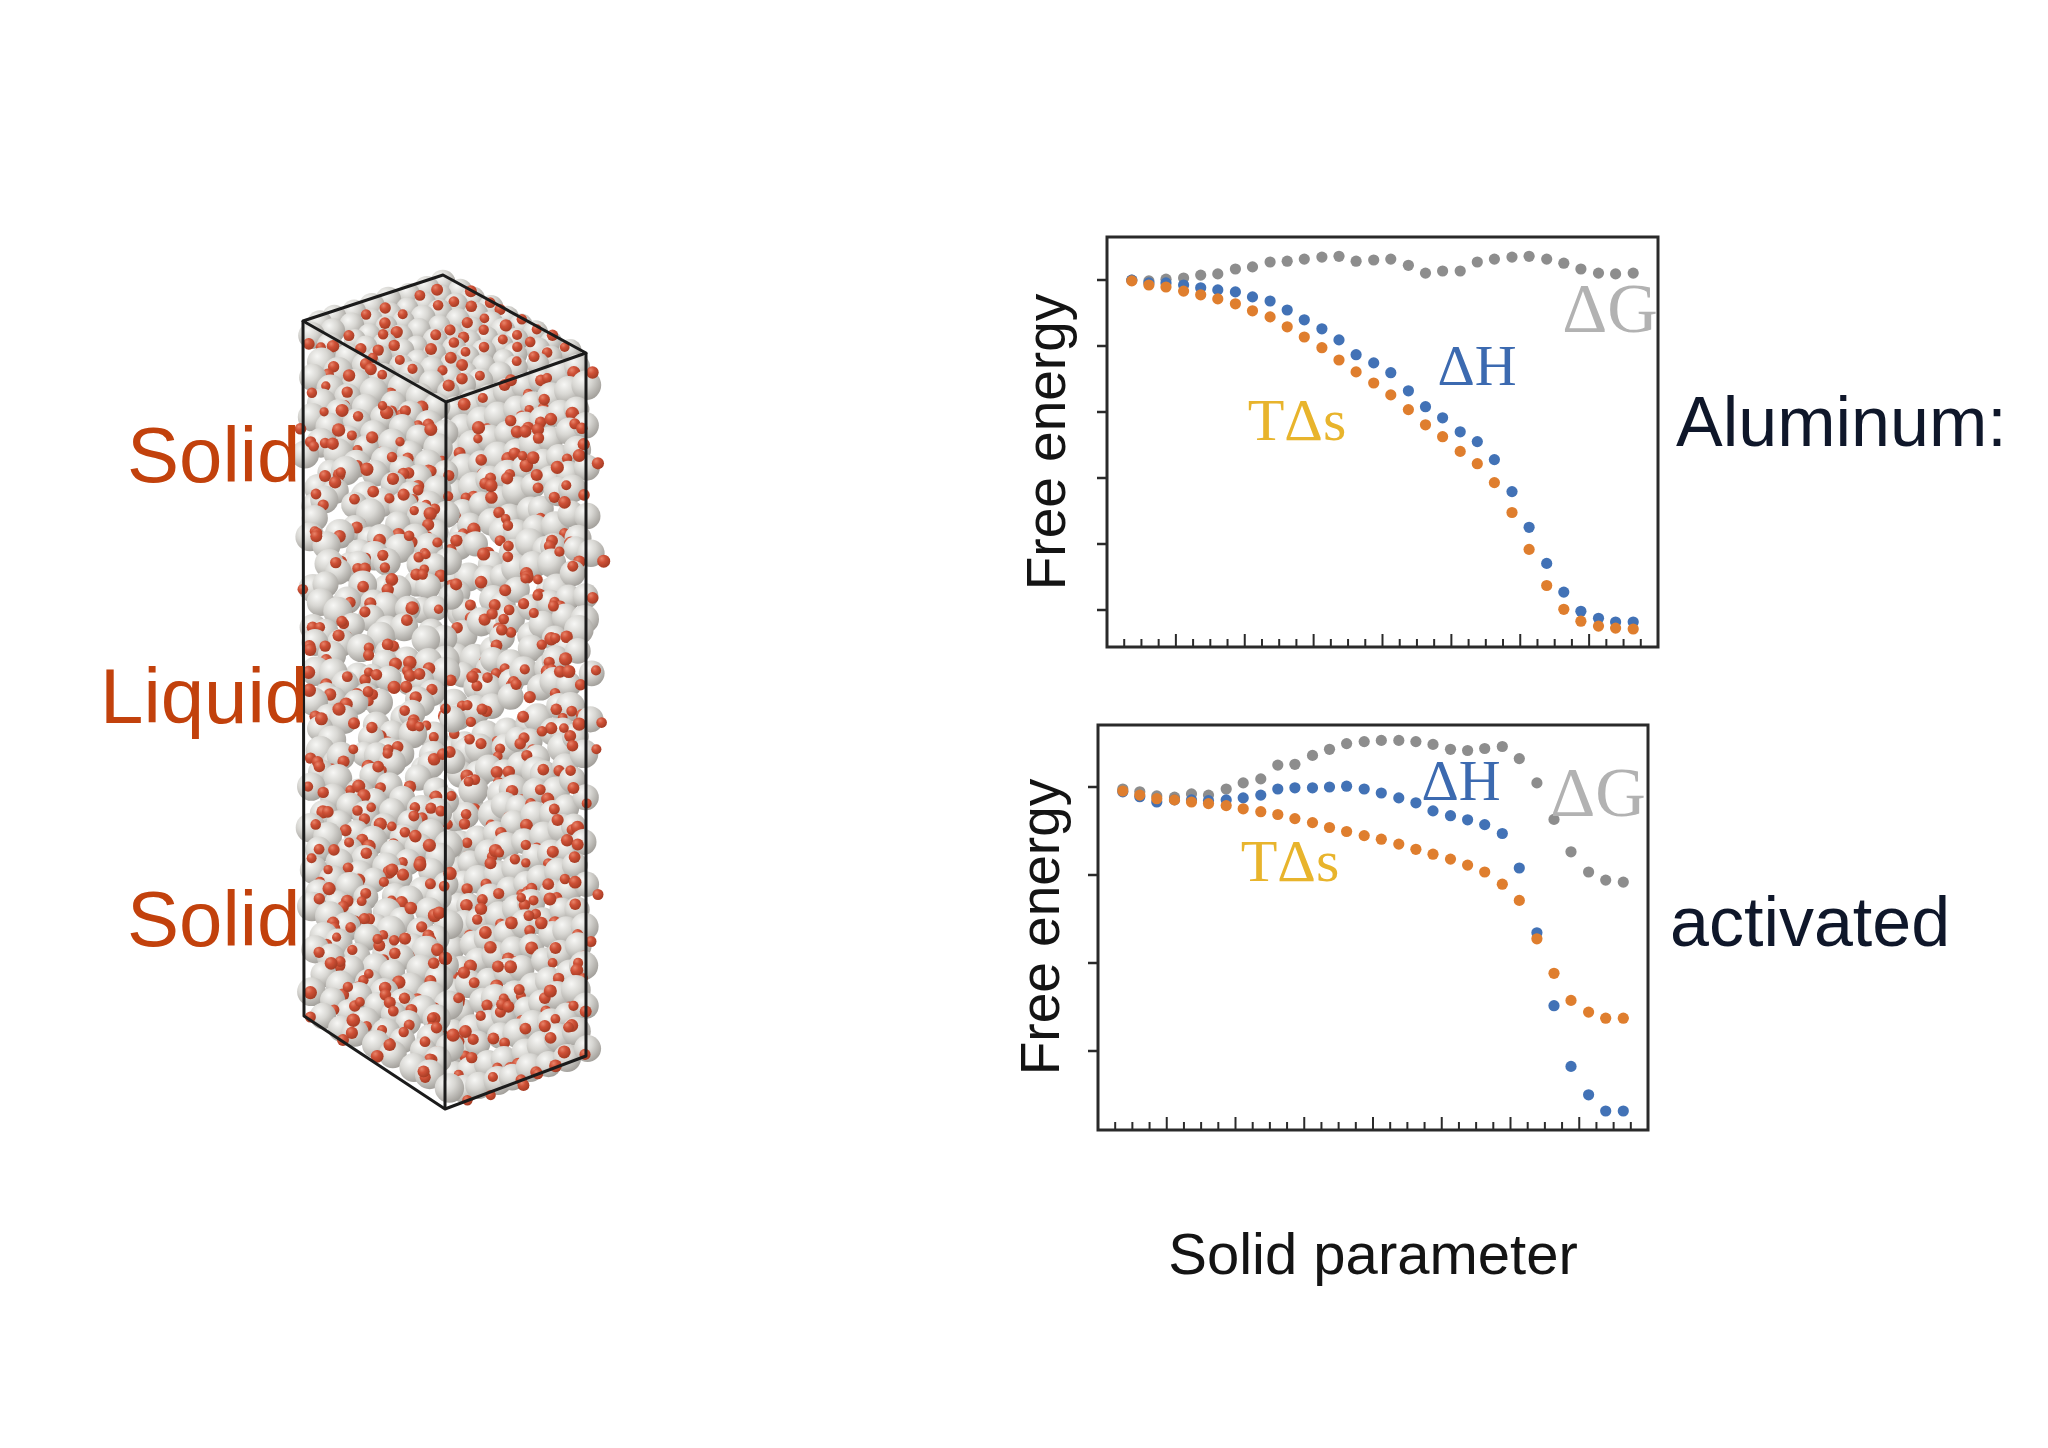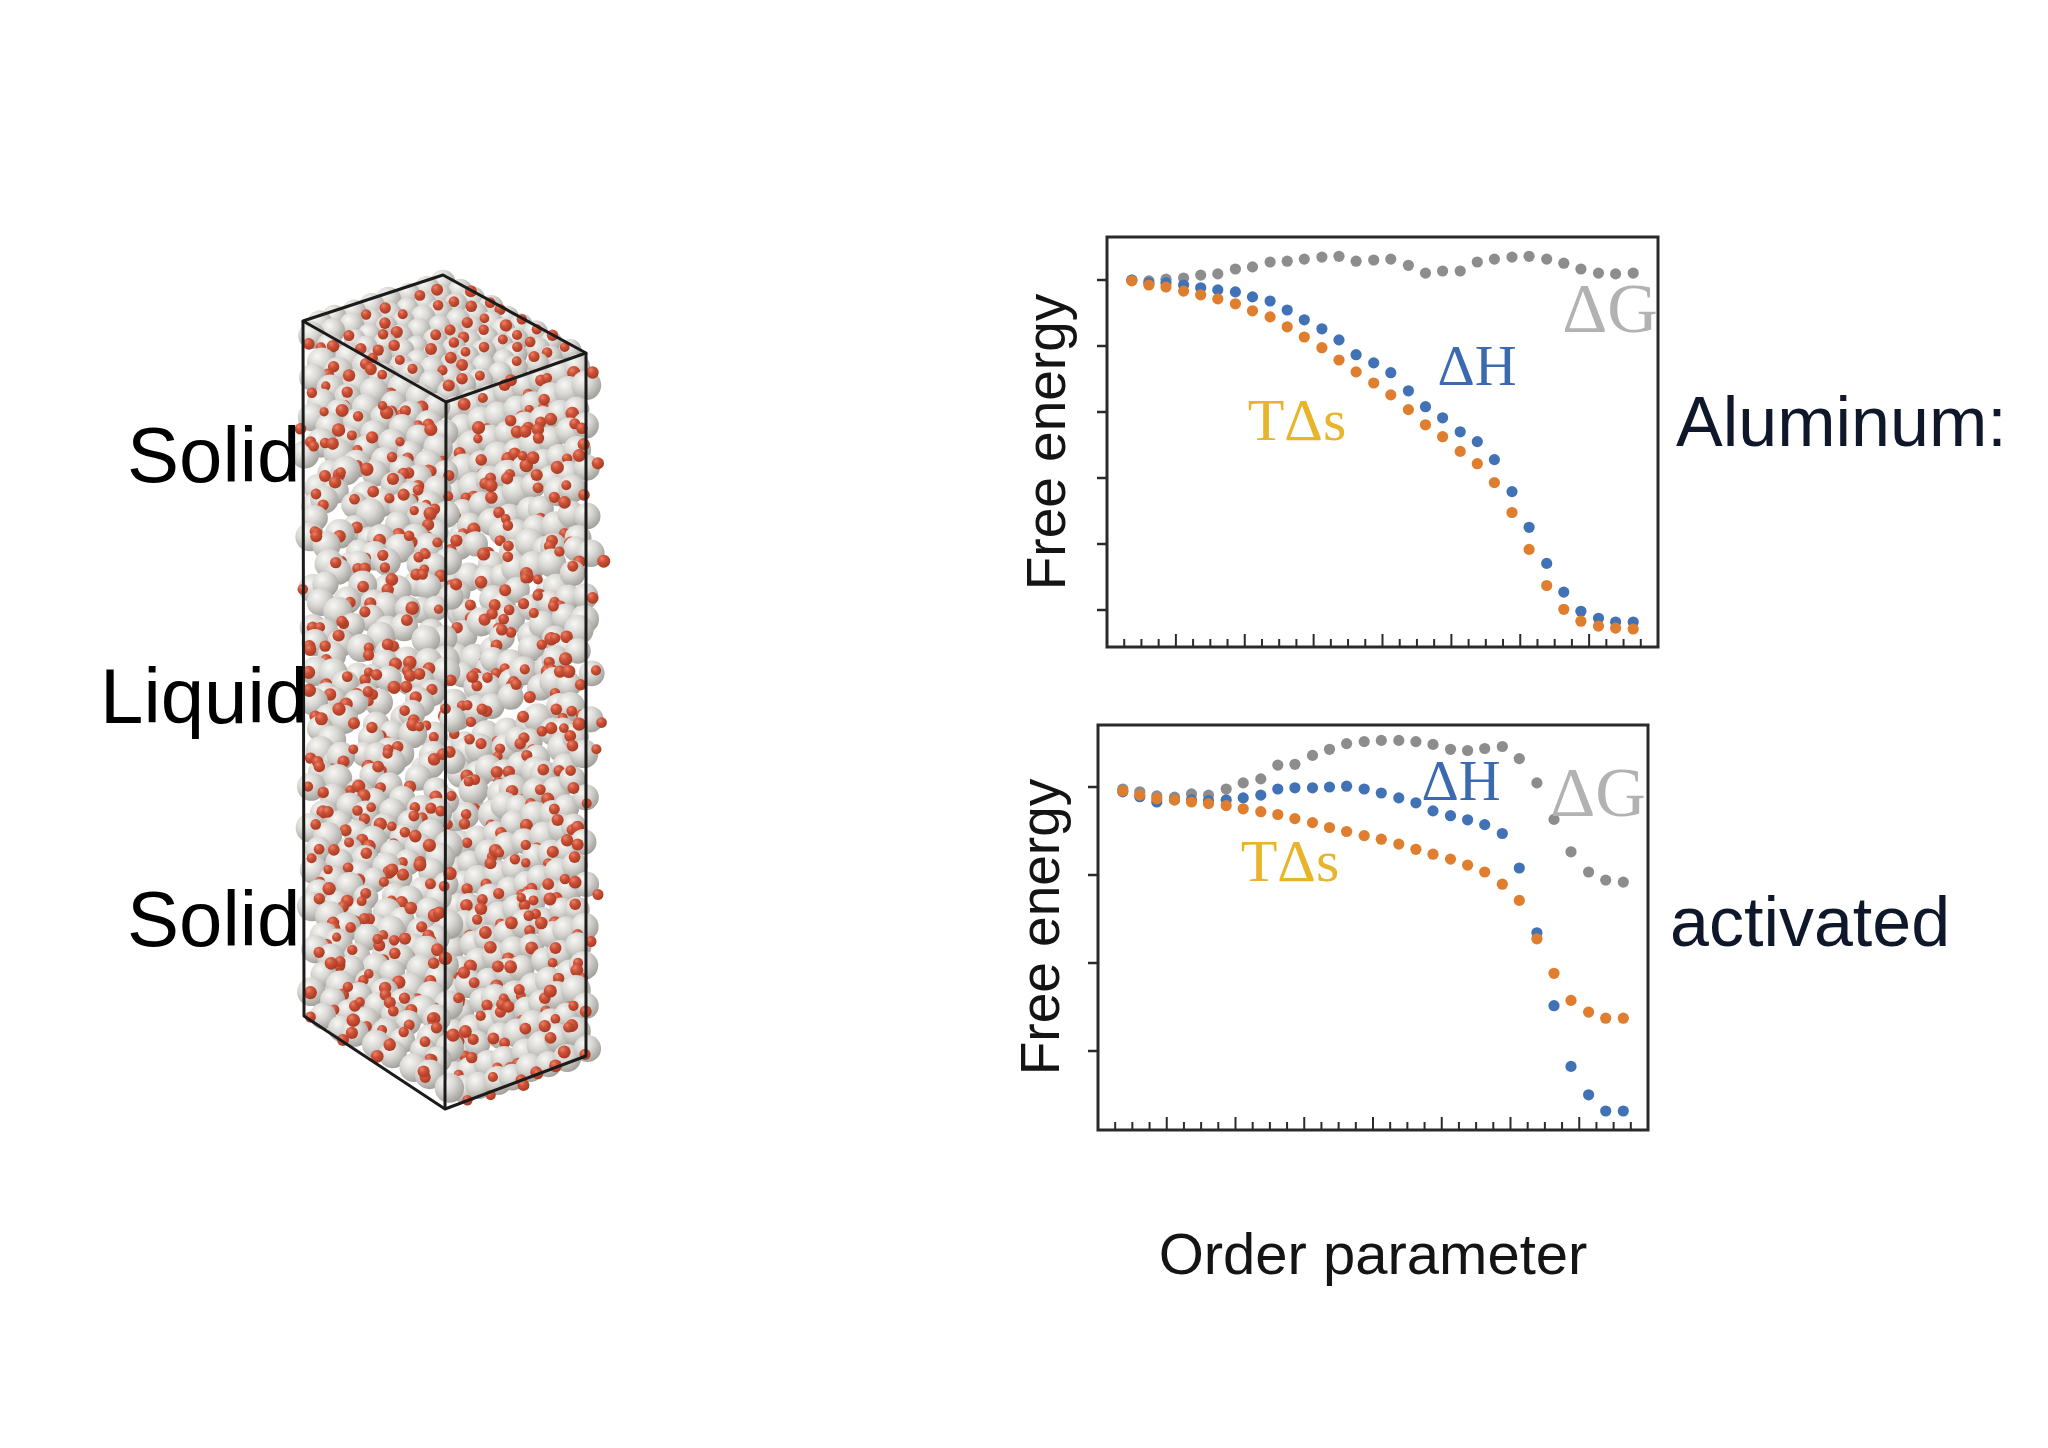--- a/index.html
+++ b/index.html
@@ -3,21 +3,21 @@
 <meta charset="utf-8">
 <style>
   html,body{margin:0;padding:0;background:#ffffff;}
   #figure-root{
     position:relative; width:2048px; height:1448px; background:#ffffff;
     overflow:hidden; font-family:"Liberation Sans", sans-serif; color:#141414;
   }
   svg.layer{position:absolute; left:0; top:0;}
   .phase-label{
     position:absolute; transform:translateY(-50%);
-    font-size:78px; letter-spacing:0px; color:#000000; white-space:nowrap;
+    font-size:78px; letter-spacing:0px; color:#c2410c; white-space:nowrap;
   }
   .ylabel{
     position:absolute; transform:translate(-50%,-50%) rotate(-90deg);
     font-size:55px; color:#141414; white-space:nowrap;
   }
   .xlabel{
     position:absolute; transform:translate(-50%,-50%);
     font-size:58px; color:#141414; white-space:nowrap;
   }
   .caption{
@@ -1648,21 +1648,21 @@
         </g>
       </g>
     </svg>
 
   <div class="phase-label" style="left:127px; top:455px;">Solid</div>
   <div class="phase-label" style="left:100px; top:696px;">Liquid</div>
   <div class="phase-label" style="left:127px; top:919px;">Solid</div>
 
   <div class="ylabel" style="left:1046px; top:442px;">Free energy</div>
   <div class="ylabel" style="left:1040px; top:927px;">Free energy</div>
-  <div class="xlabel" style="left:1373px; top:1253px;">Order parameter</div>
+  <div class="xlabel" style="left:1373px; top:1253px;">Solid parameter</div>
 
   <div class="series-label lbl-tds" style="left:1297px; top:420px; color:#e8b42c;">TΔs</div>
   <div class="series-label lbl-dh" style="left:1477px; top:365px; color:#3c6ab0;">ΔH</div>
   <div class="series-label lbl-dg" style="left:1610px; top:309px; color:#b2b2b2;">ΔG</div>
 
   <div class="series-label lbl-tds" style="left:1290px; top:861px; color:#e8b42c;">TΔs</div>
   <div class="series-label lbl-dh" style="left:1461px; top:780px; color:#3c6ab0;">ΔH</div>
   <div class="series-label lbl-dg" style="left:1598px; top:793px; color:#b2b2b2;">ΔG</div>
 
   <div class="caption" style="left:1676px; top:338px;">

